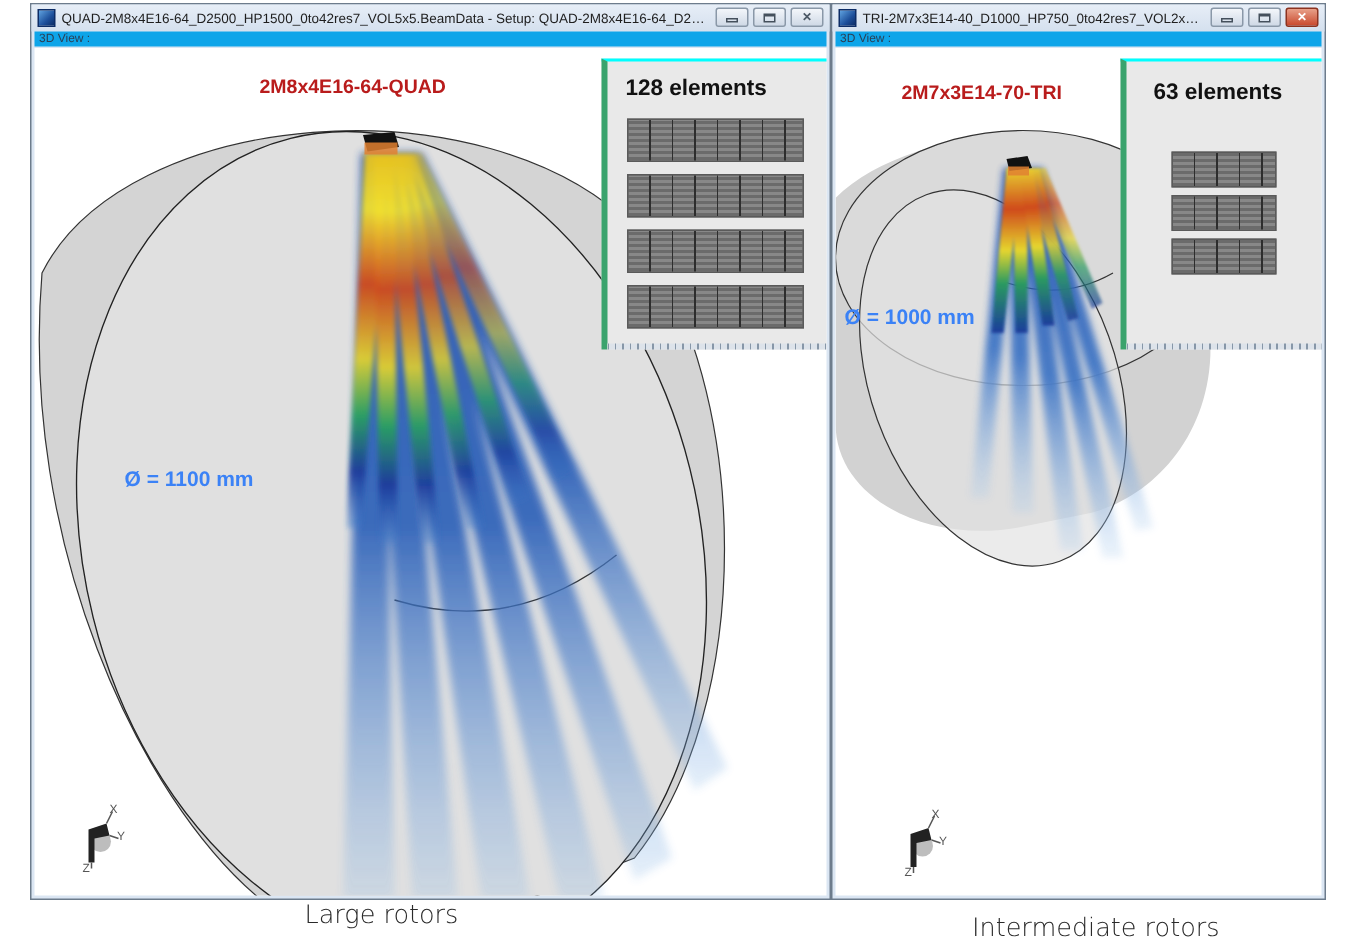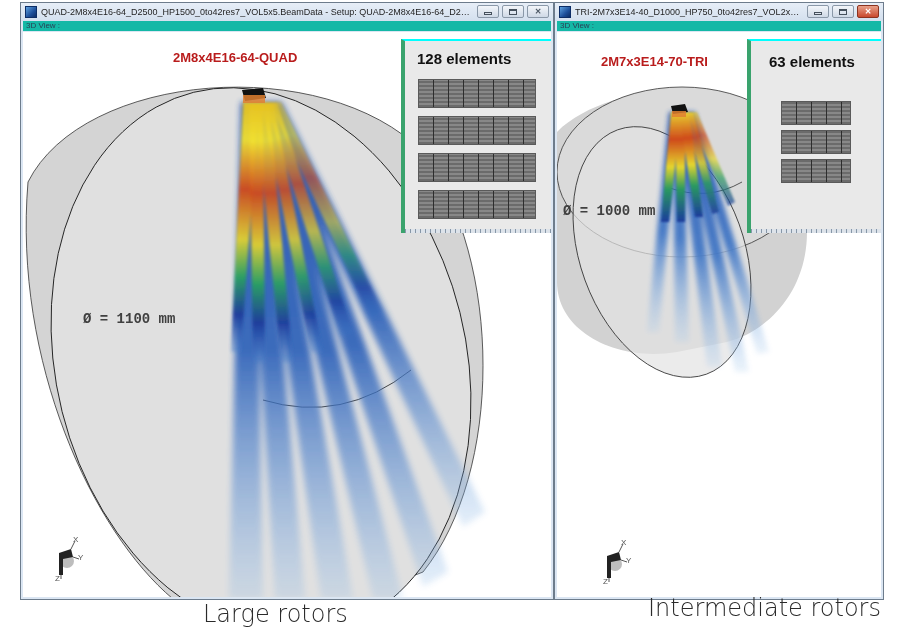--- a/index.html
+++ b/index.html
@@ -19,44 +19,44 @@
                 white-space: nowrap; overflow: hidden; text-overflow: ellipsis; line-height: 12px; }
   .ctrls { position: absolute; right: 4px; top: 2px; height: 13px; display: flex; gap: 3px; }
   .ctrl { width: 22px; height: 13px; border: 1px solid #8a98a8; border-radius: 2px; box-sizing: border-box;
           background: linear-gradient(#f3f6fa, #cfd9e6); display: flex; align-items: center; justify-content: center; }
   .ctrl.close-red { background: linear-gradient(#e8a089, #c9492e); border-color: #8c3320; }
   .glyph-min { width: 8px; height: 3px; border: 1px solid #45505c; box-sizing: border-box; margin-top: 3px; }
   .glyph-max { width: 8px; height: 6px; border: 1px solid #45505c; border-top-width: 2px; box-sizing: border-box; }
   .glyph-close { font-size: 8px; line-height: 8px; color: #4d5966; font-weight: bold; }
   .close-red .glyph-close { color: #ffffff; }
 
-  .viewbar { position: absolute; left: 2px; right: 2px; top: 18px; height: 10px; background: #14b8a6; }
+  .viewbar { position: absolute; left: 2px; right: 2px; top: 18px; height: 10px; background: #0ea5e9; }
   .viewbar span { position: absolute; left: 3px; top: -1px; font-size: 8px; color: #2b3f55; line-height: 11px; }
 
   .viewport { position: absolute; left: 2px; right: 2px; top: 29px; bottom: 2px; background: #ffffff; overflow: hidden; }
   .viewport svg { position: absolute; left: 0; top: 0; }
 
   .label-model { position: absolute; font-weight: bold; font-size: 13px; color: #b91c1c; white-space: nowrap; }
-  .label-diam { position: absolute; font-weight: bold; font-size: 14px; color: #404040; white-space: nowrap; font-family: Liberation Mono, monospace; }
+  .label-diam { position: absolute; font-weight: bold; font-size: 14px; color: #3b82f6; white-space: nowrap; }
 
   .inset { position: absolute; background: #e9e9e9; border-left: 4px solid #3aa36d; border-top: 2px solid #00ffff;
            box-sizing: border-box; }
   .inset .ruler { position: absolute; left: 0; right: 0; bottom: 0; height: 4px;
                   background: repeating-linear-gradient(90deg, #8797a8 0 1px, #dde3ea 1px 5px); }
   .inset-title { position: absolute; font-weight: bold; color: #111; white-space: nowrap; }
   .grid-block { position: absolute; background:
       repeating-linear-gradient(0deg, #6b6b6b 0 2px, #888 2px 4px),
       #777; border: 1px solid #5a5a5a; box-sizing: border-box; }
   .grid-block::after { content: ""; position: absolute; inset: 0;
       background: repeating-linear-gradient(90deg, transparent 0 14px, #2d2d2d 14px 15px); }
 
   .axis-triad { position: absolute; width: 34px; height: 44px; }
   .axis-triad span { position: absolute; font-size: 8px; color: #555; }
 
-  .caption { position: absolute; font-size: 24px; color: #2a2a2a; font-family: "DejaVu Sans", sans-serif; font-weight: 300; }
+  .caption { position: absolute; font-size: 17px; color: #2a2a2a; font-family: "DejaVu Sans", sans-serif; font-weight: 300; }
 </style>
 </head>
 <body>
 
 <div class="win" id="win-left">
   <div class="titlebar">
     <div class="app-icon"></div>
     <div class="title-text">QUAD-2M8x4E16-64_D2500_HP1500_0to42res7_VOL5x5.BeamData - Setup: QUAD-2M8x4E16-64_D2500.BeamSetup - Layout...</div>
     <div class="ctrls">
       <div class="ctrl">
@@ -241,13 +241,13 @@
         <line x1="12" y1="38" x2="12" y2="42" stroke="#555" stroke-width="1"></line>
       </svg>
       <span style="left:24px; top:-2px;">X</span>
       <span style="left:29px; top:16px;">Y</span>
       <span style="left:6px; top:37px;">Z</span>
     </div>
   </div>
 </div>
 
 <div class="caption" style="left:203px; top:600px;">Large rotors</div>
-<div class="caption" style="left:648px; top:594px;">Intermediate rotors</div>
+<div class="caption" style="left:648px; top:609px;">Intermediate rotors</div>
 
 </body></html>

